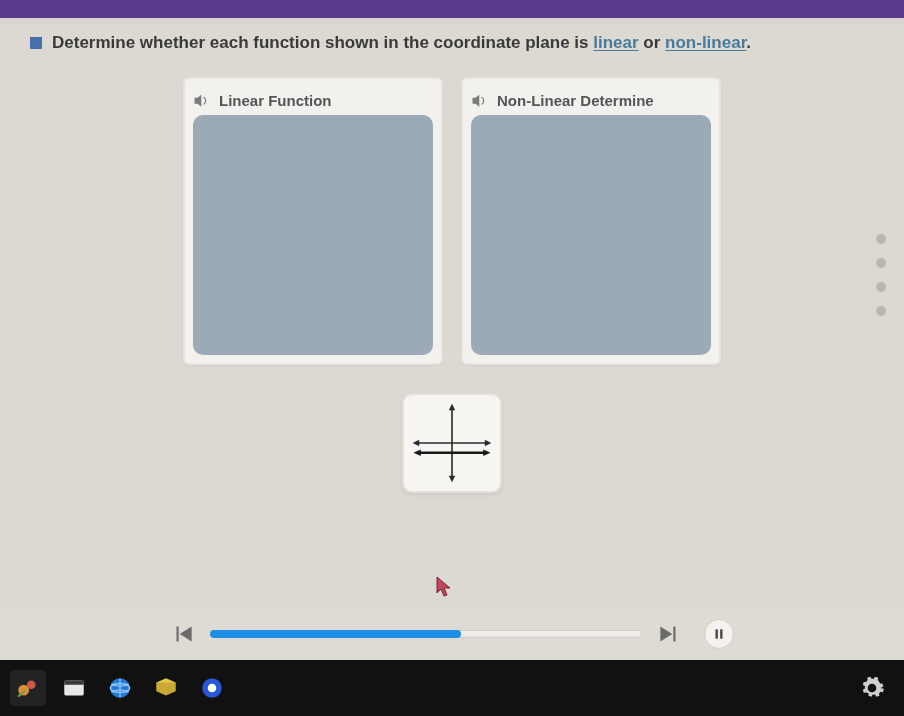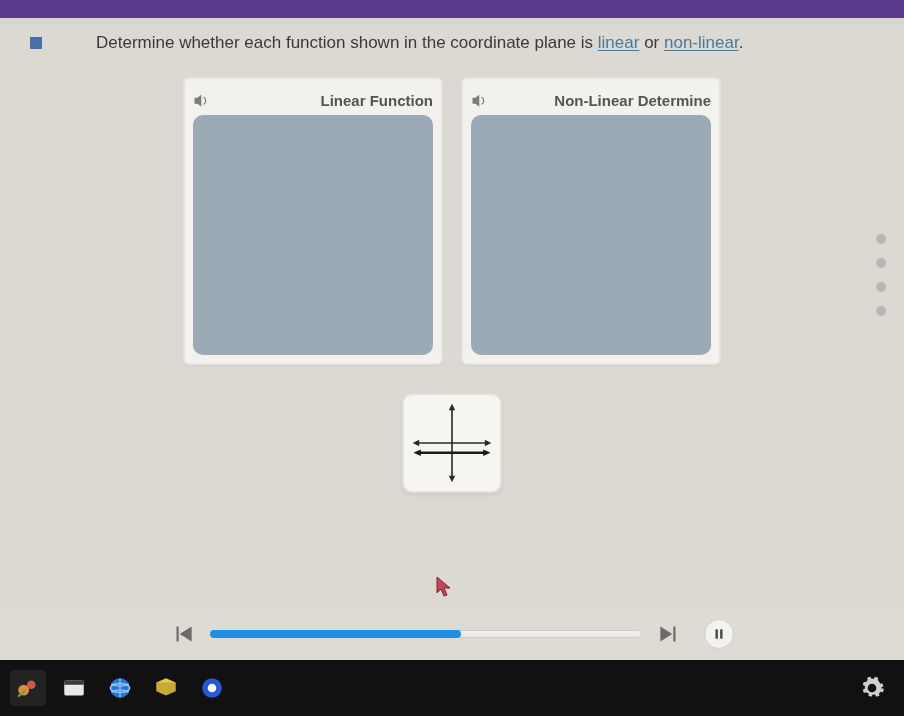--- a/index.html
+++ b/index.html
@@ -3,25 +3,25 @@
 <meta charset="utf-8">
 <style>
   * { box-sizing: border-box; margin: 0; padding: 0; }
   html, body { width: 904px; height: 716px; overflow: hidden; font-family: Arial, Helvetica, sans-serif; }
   body { background: #2a2a2a; }
   .top-bar { height: 18px; background: #5a3a8a; }
   .app-frame { background: #d8d4cf; width: 100%; height: 642px; position: relative; padding-top: 6px; }
   .content { background: #dcd9d3; padding: 8px 30px 0 30px; height: 100%; position: relative; }
   .prompt-row { display: flex; align-items: flex-start; gap: 10px; margin-bottom: 22px; }
   .bullet { width: 12px; height: 12px; background: #4a6ea8; margin-top: 5px; flex: 0 0 auto; }
-  .prompt-text { font-size: 17px; font-weight: 400; color: #3a3a3a; line-height: 1.35; margin-left: 44px; }
+  .prompt-text { font-size: 17px; font-weight: 700; color: #3a3a3a; line-height: 1.35; }
   .prompt-text .linkish { color: #4a7a9a; text-decoration: underline; text-underline-offset: 2px; }
   .zones { display: flex; justify-content: center; gap: 18px; }
   .zone { width: 260px; background: #f2f1ee; border: 2px solid #e6e4de; border-radius: 6px; padding: 8px; box-shadow: 0 1px 2px rgba(0,0,0,.06); }
-  .zone-header { display: flex; align-items: center; justify-content: space-between; height: 28px; }
+  .zone-header { display: flex; align-items: center; justify-content: flex-start; gap: 8px; height: 28px; }
   .speaker-icon { width: 18px; height: 14px; color: #7a7a7a; }
   .zone-title { font-size: 15px; font-weight: 600; color: #555; }
   .drop-area { width: 100%; height: 240px; background: #9caab7; border-radius: 10px; }
   .dots-col { position: absolute; right: 18px; top: 210px; display: flex; flex-direction: column; gap: 14px; }
   .dot { width: 10px; height: 10px; border-radius: 50%; background: #b9b7b1; }
   .card-row { display: flex; justify-content: center; margin-top: 28px; }
   .graph-card { width: 100px; height: 100px; background: #f6f5f2; border: 2px solid #e2e0da; border-radius: 10px; box-shadow: 0 2px 4px rgba(0,0,0,.08); display: flex; align-items: center; justify-content: center; cursor: grab; }
   .graph-card svg { width: 82px; height: 82px; }
   .cursor { position: absolute; left: 436px; top: 552px; color: #c0465a; }
   .cursor svg { width: 16px; height: 22px; }

